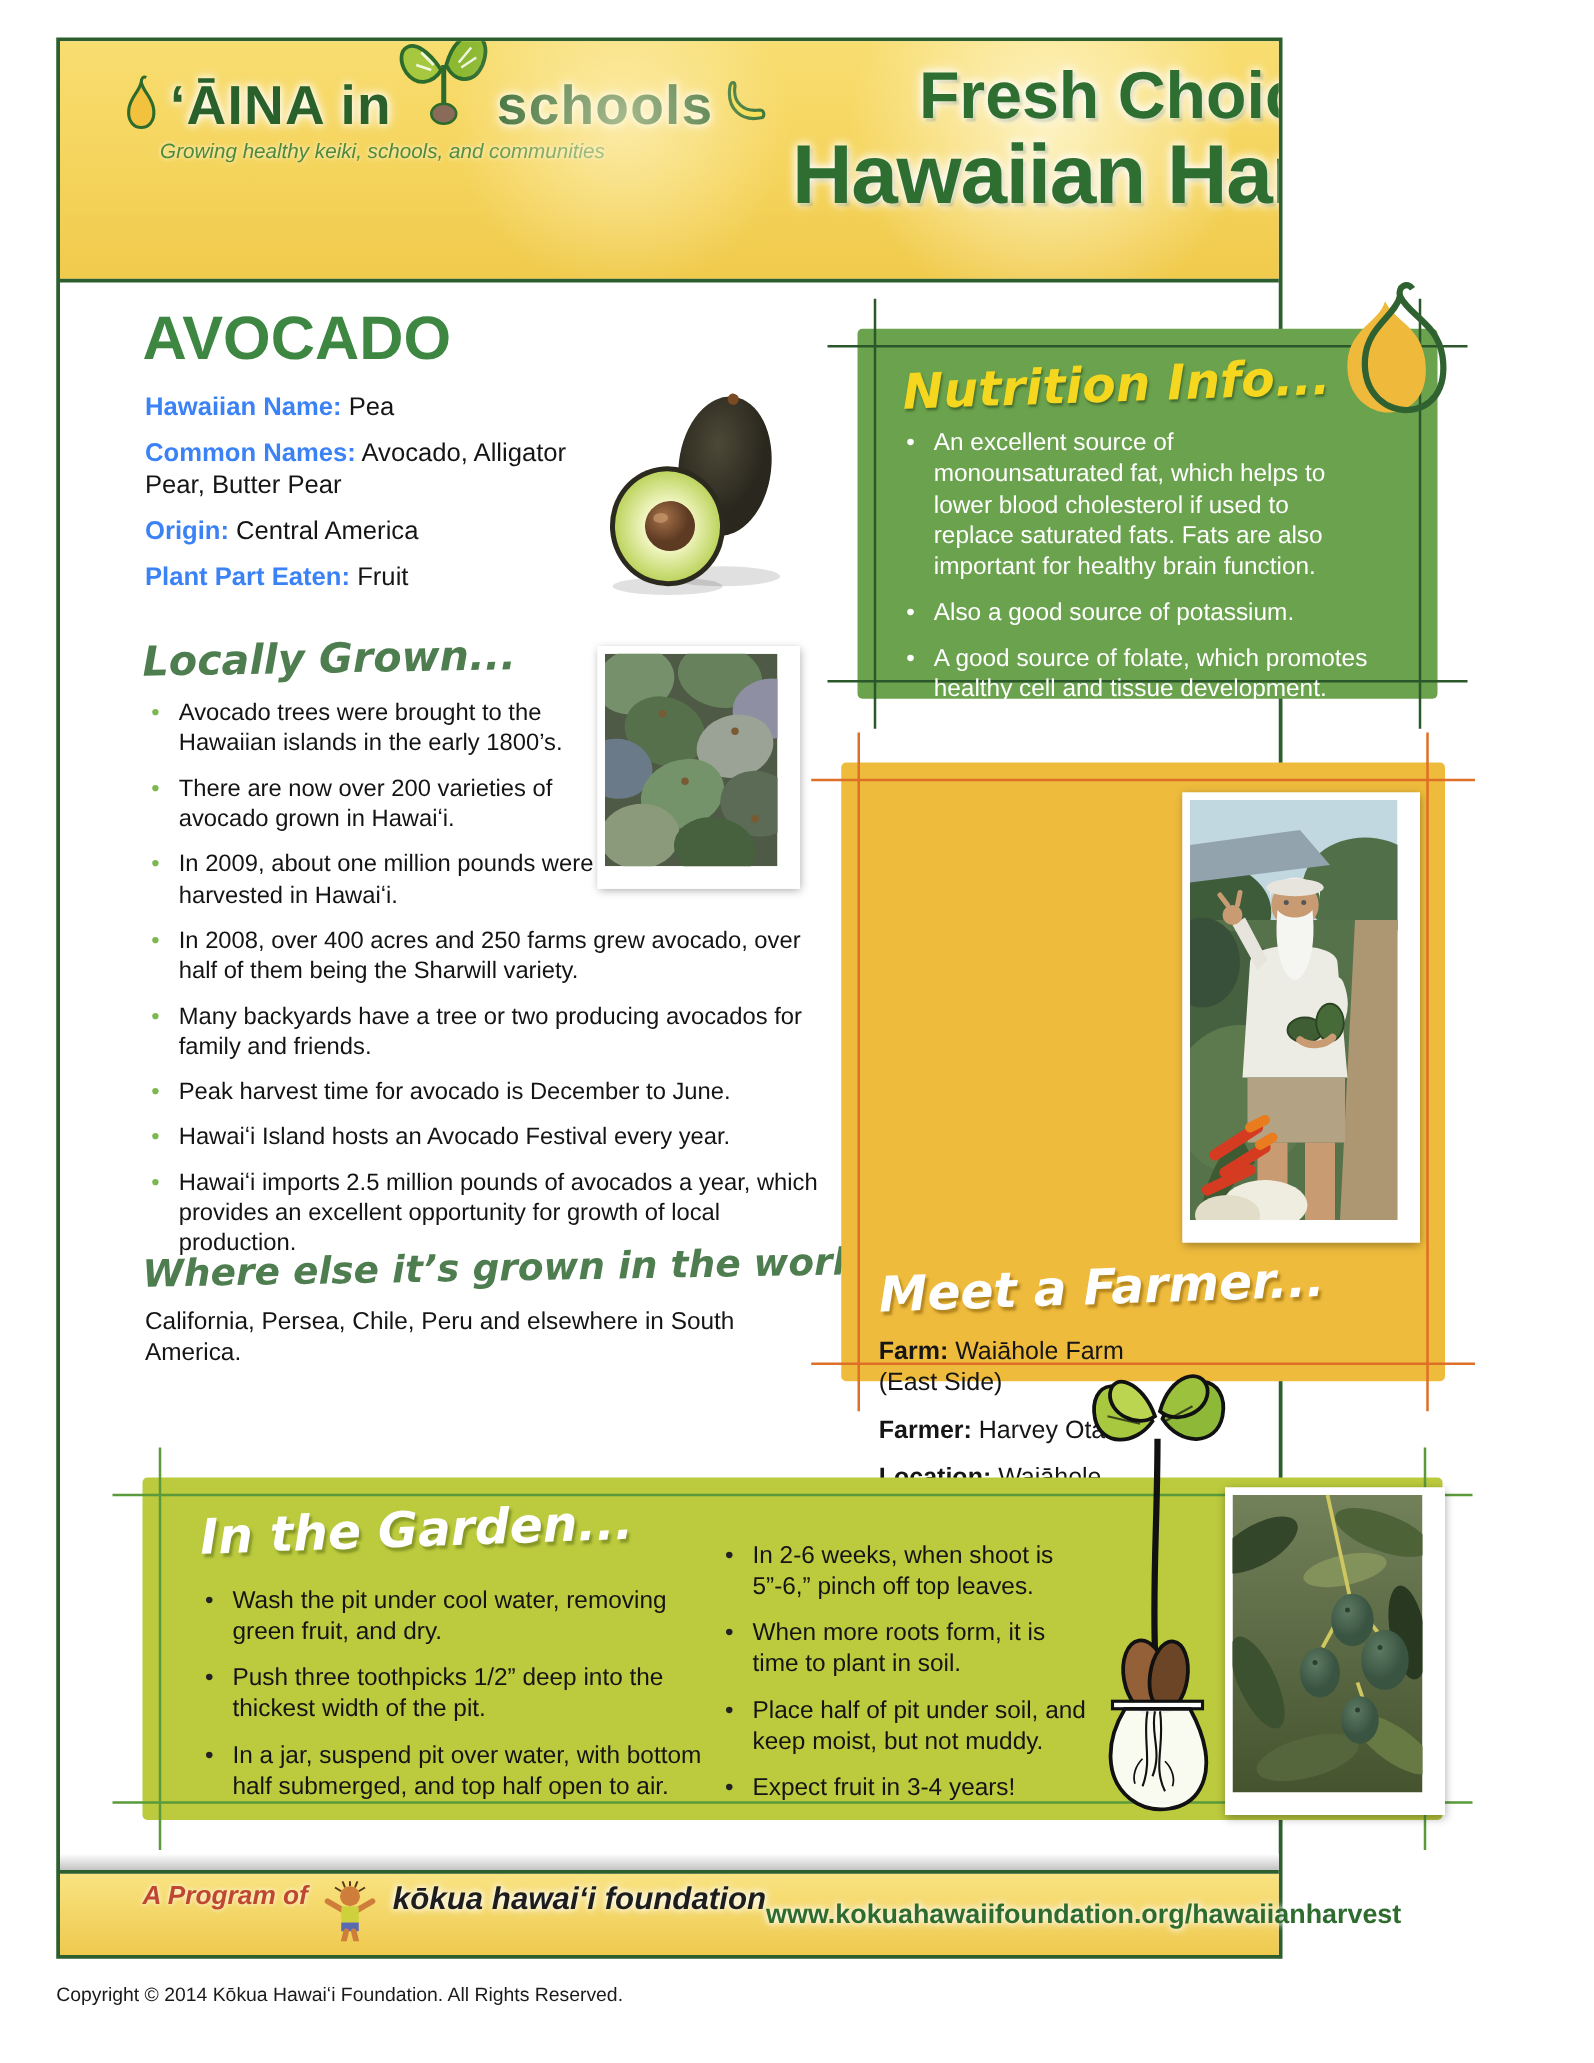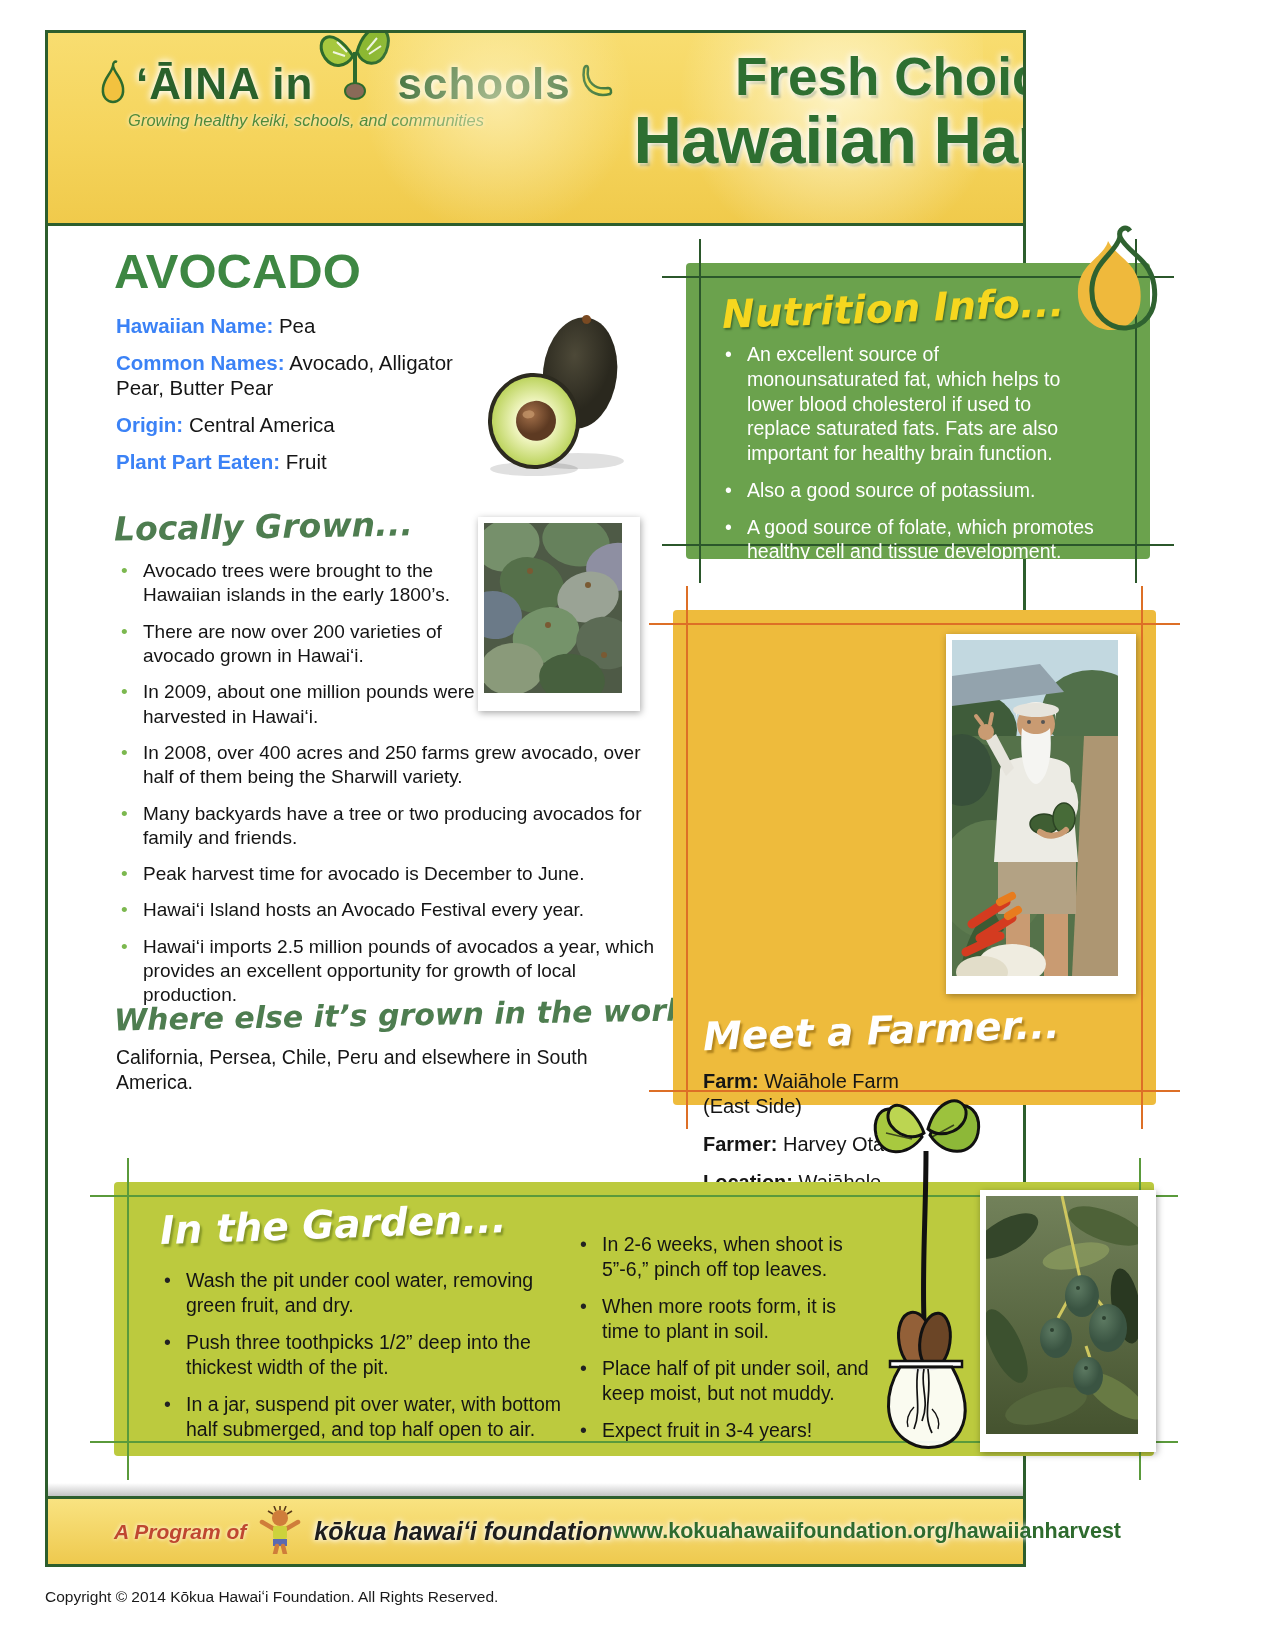--- a/index.html
+++ b/index.html
@@ -117,21 +117,21 @@
   .pre-footer-shadow{
     position:absolute;left:0;right:0;bottom:68px;height:13px;
     background:linear-gradient(180deg,#ffffff 0%,#c3c3c3 100%);
   }
   .page-footer{
     position:absolute;left:0;right:0;bottom:0;height:68px;
     background:linear-gradient(180deg,#f9e381 0%,#eec94e 100%);
     border-top:3px solid #2d5e2d;box-sizing:border-box;
     display:flex;align-items:center;justify-content:space-between;padding:0 40px 0 66px;
   }
-  .footer-left{display:flex;align-items:center;gap:12px;}
+  .footer-left{display:flex;align-items:flex-start;gap:12px;}
   .program-of{
     font-size:21px;font-style:italic;font-weight:bold;color:#bf4730;
     text-shadow:0 0 4px #fff;white-space:nowrap;
   }
   .foundation{
     font-size:25px;font-weight:bold;color:#1d1d1d;font-style:italic;
     text-shadow:0 0 5px #fff,0 0 8px #fff;white-space:nowrap;
   }
   .footer-url{
     font-size:21.5px;font-weight:bold;color:#2e6b2e;

